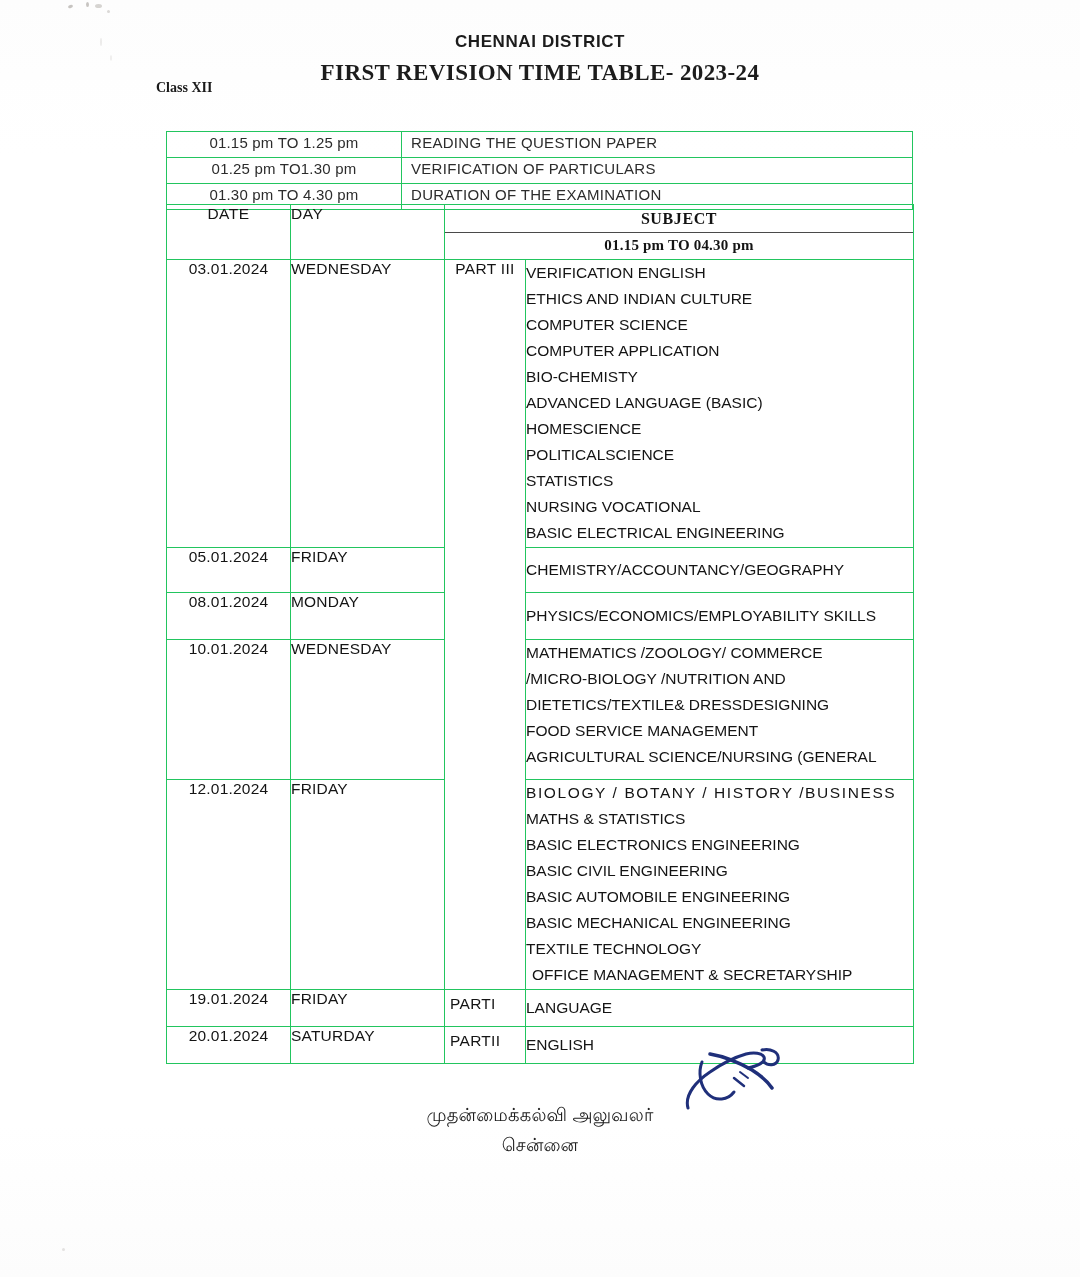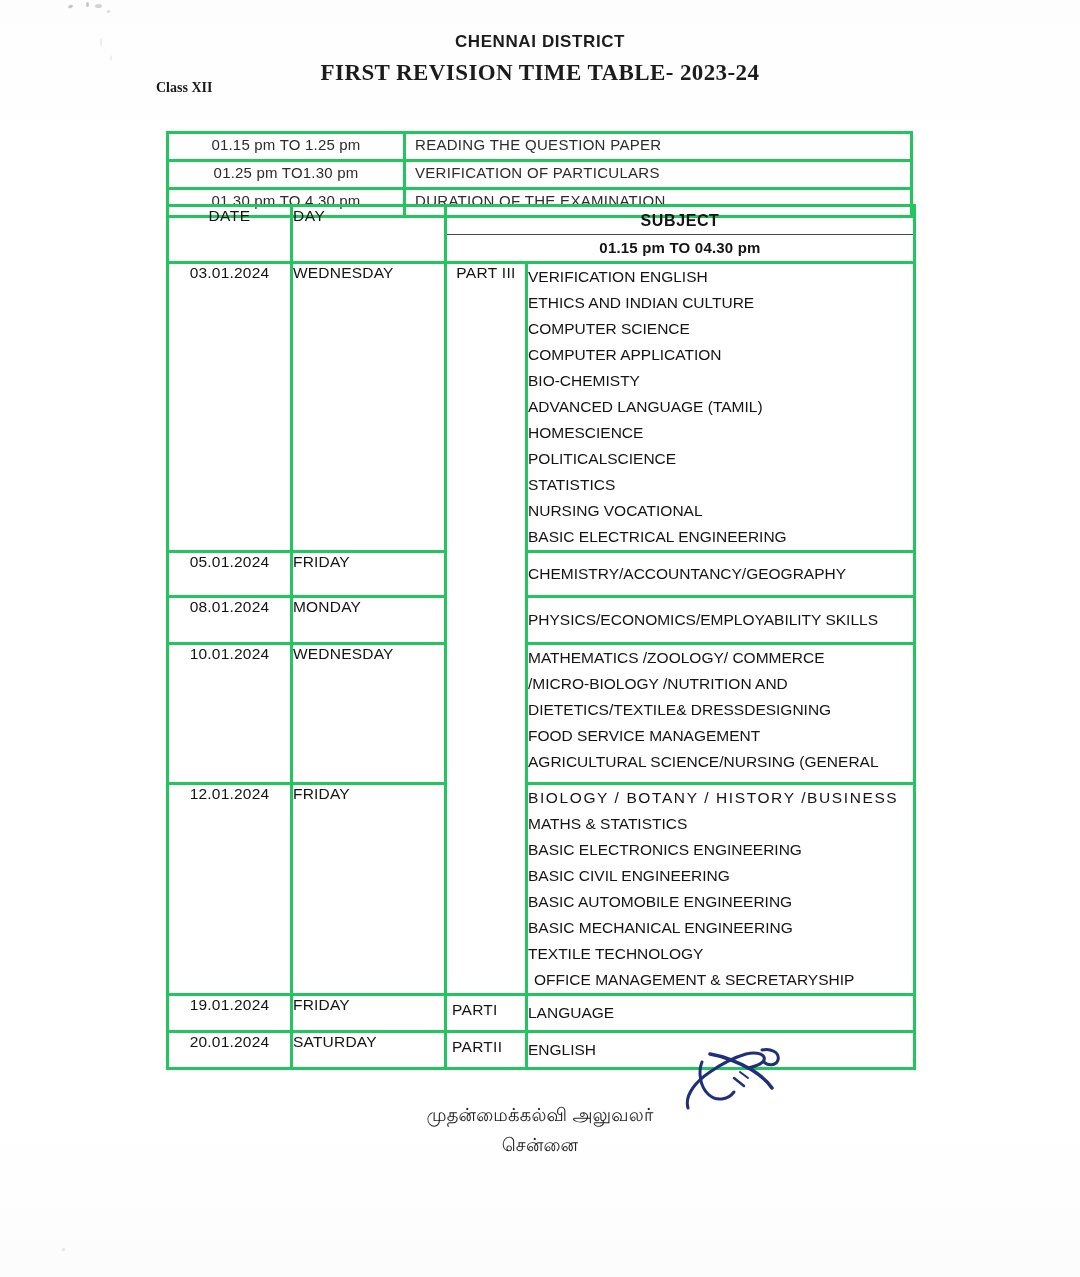--- a/index.html
+++ b/index.html
@@ -61,21 +61,21 @@
   }
 
   
   .tbl {
     position: absolute;
     border-collapse: collapse;
     table-layout: fixed;
     color: #141414;
   }
   .tbl td, .tbl th {
-    border: 3px solid #22c55e;
+    border: 1px solid #22c55e;
     padding: 0;
     vertical-align: top;
     font-weight: normal;
   }
 
   
   #timings-table {
     left: 166px;
     top: 131px;
     width: 747px;
@@ -145,21 +145,21 @@
   
   .hdr-datecell, .hdr-daycell {
     vertical-align: middle;
     font-size: 16px;
     font-weight: bold;
     letter-spacing: .5px;
   }
   .hdr-datecell { text-align: center; }
   .hdr-daycell  { padding-left: 8px; }
 
-  .hdr-subject-wrap { padding: 0; }
+  .hdr-subject-wrap { padding: 0; font-family: Liberation Serif, serif; }
   .hdr-subject-top {
     text-align: center;
     font-size: 16px;
     font-weight: bold;
     letter-spacing: .6px;
     padding: 5px 0 4px 0;
     border-bottom: 1px solid #4a4a4a;
   }
   .hdr-subject-bottom {
     text-align: center;
@@ -255,21 +255,21 @@
       <tr style="height: 288px; margin-top: 31px;">
         <td class="cell-date">03.01.2024</td>
         <td class="cell-day">WEDNESDAY</td>
         <td class="cell-part" rowspan="5">PART III</td>
         <td class="cell-subject overflow">
           <span class="subj-line">VERIFICATION ENGLISH</span>
           <span class="subj-line">ETHICS AND INDIAN CULTURE</span>
           <span class="subj-line">COMPUTER SCIENCE</span>
           <span class="subj-line">COMPUTER APPLICATION</span>
           <span class="subj-line">BIO-CHEMISTY</span>
-          <span class="subj-line">ADVANCED LANGUAGE (TAMIL)</span>
+          <span class="subj-line">ADVANCED LANGUAGE (BASIC)</span>
           <span class="subj-line">HOMESCIENCE</span>
           <span class="subj-line">POLITICALSCIENCE</span>
           <span class="subj-line">STATISTICS</span>
           <span class="subj-line">NURSING VOCATIONAL</span>
           <span class="subj-line">BASIC ELECTRICAL ENGINEERING</span>
         </td>
       </tr>
       <tr style="height: 45px;">
         <td class="cell-date">05.01.2024</td>
         <td class="cell-day">FRIDAY</td>

